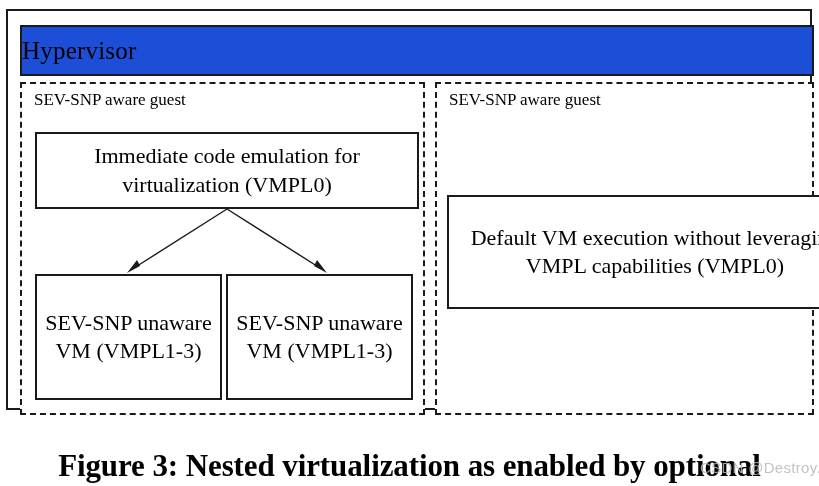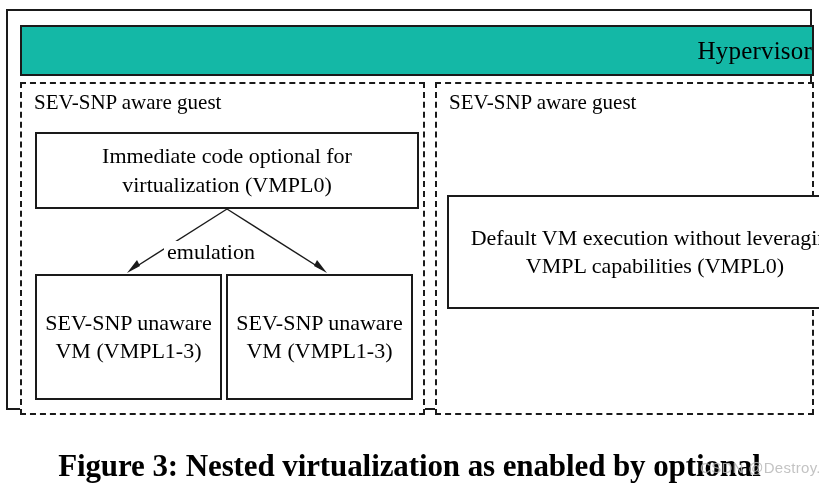--- a/index.html
+++ b/index.html
@@ -37,24 +37,24 @@
 
   
   .hypervisor-box {
     position: absolute;
     left: 12px;
     top: 14px;
     width: 794px;
     height: 51px;
     box-sizing: border-box;
     border: 2px solid #1a1a1a;
-    background: #14b8a6;
+    background: #1d4ed8;
     display: flex;
     align-items: center;
-    justify-content: flex-end;
+    justify-content: flex-start;
   }
   .hypervisor-label {
     font-size: 25px;
     line-height: 1;
     letter-spacing: 0.2px;
   }
 
   
   .guest-dashed {
     position: absolute;
@@ -71,21 +71,21 @@
   .guest-right {
     left: 427px;
     top: 71px;
     width: 379px;
     height: 333px;
   }
   .guest-title {
     position: absolute;
     left: 12px;
     top: 7px;
-    font-size: 21px;
+    font-size: 17px;
     line-height: 1.05;
     white-space: nowrap;
   }
 
   
   .solid-box {
     position: absolute;
     box-sizing: border-box;
     border: 2px solid #1a1a1a;
     background: #ffffff;
@@ -181,33 +181,32 @@
 
     <div class="hypervisor-box">
       <span class="hypervisor-label">Hypervisor</span>
     </div>
 
     <div class="guest-dashed guest-left">
 
       <span class="guest-title">SEV-SNP aware guest</span>
 
       <div class="solid-box box-vmpl0-code">
-        <span class="box-text">Immediate code optional for virtualization (VMPL0)</span>
+        <span class="box-text">Immediate code emulation for virtualization (VMPL0)</span>
       </div>
 
       <svg class="arrow-layer" viewBox="0 0 405 333" width="405" height="333">
 
         <line x1="205" y1="125" x2="112" y2="184" stroke="#1a1a1a" stroke-width="1.4"></line>
         <polygon points="105,189 118,182 115,176" fill="#1a1a1a"></polygon>
 
         <line x1="205" y1="125" x2="298" y2="184" stroke="#1a1a1a" stroke-width="1.4"></line>
         <polygon points="305,189 292,182 295,176" fill="#1a1a1a"></polygon>
       </svg>
 
-      <span class="emulation-label">emulation</span>
 
       <div class="solid-box box-unaware-a">
         <span class="box-text">SEV-SNP unaware VM (VMPL1-3)</span>
       </div>
 
       <div class="solid-box box-unaware-b">
         <span class="box-text">SEV-SNP unaware VM (VMPL1-3)</span>
       </div>
     </div>
 

